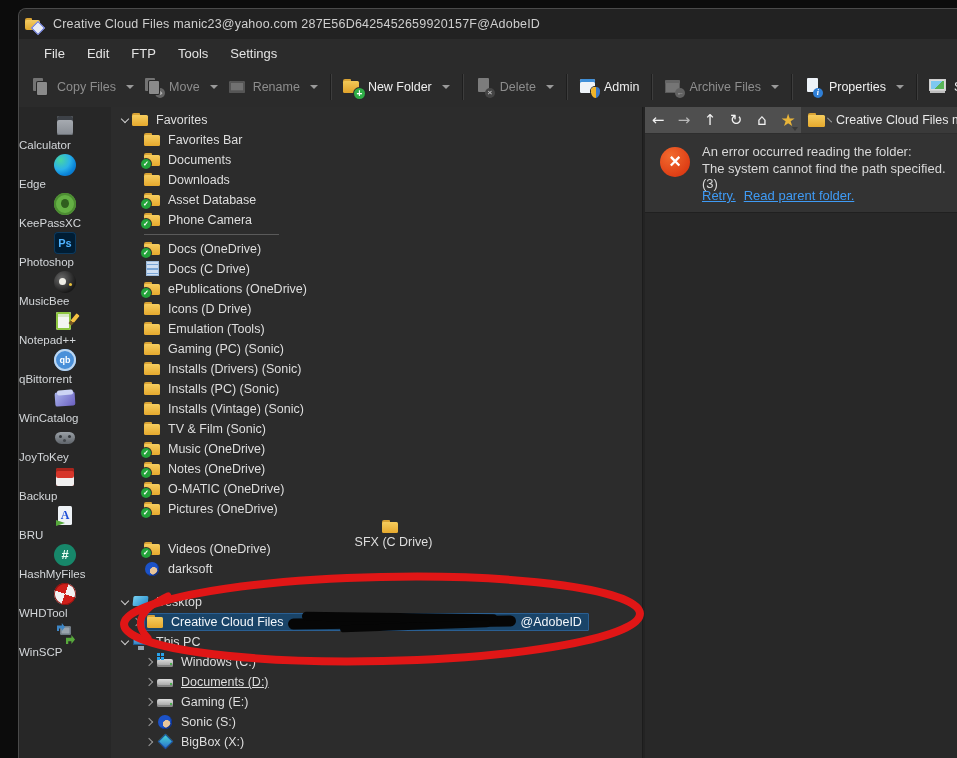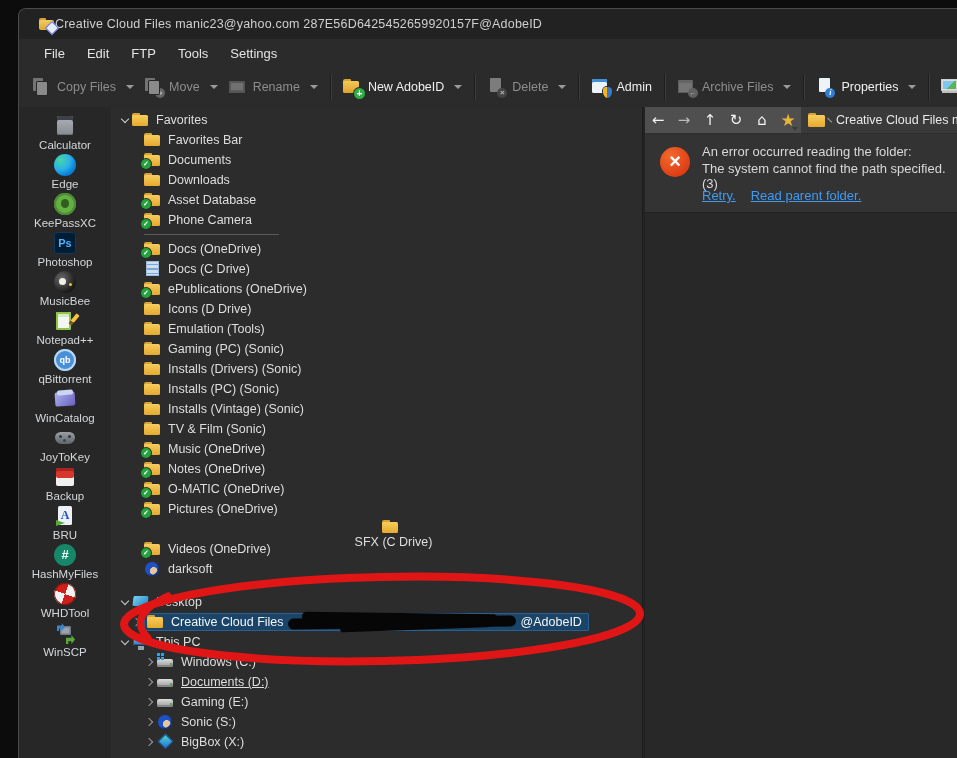--- a/index.html
+++ b/index.html
@@ -3,21 +3,21 @@
 <meta charset="utf-8">
 <style>
   html,body{margin:0;padding:0;background:#0c0c0c;}
   #stage{position:relative;width:957px;height:758px;overflow:hidden;background:#0c0c0c;
          font-family:"Liberation Sans",sans-serif;-webkit-font-smoothing:antialiased;}
   #window{position:absolute;left:18px;top:8px;width:939px;height:750px;background:#2b2b2b;
           border:1px solid #4a4a4a;border-right:none;border-bottom:none;border-radius:8px 0 0 0;
           box-sizing:border-box;overflow:hidden;}
 
   
-  .titlebar{height:30px;background:#222;display:flex;align-items:center;padding-left:20px;gap:0;}
+  .titlebar{height:30px;background:#222;display:flex;align-items:center;padding-left:6px;gap:12px;}
   .appicon{width:16px;height:13px;position:relative;flex:none;}
   .appicon::after{content:"";position:absolute;left:0;top:2px;width:15px;height:10px;
       background:linear-gradient(#f2cb62,#e0a92f);border-radius:2px;}
   .appicon::before{content:"";position:absolute;left:0;top:0;width:7px;height:4px;
       background:#d9a334;border-radius:2px 1px 0 0;}
   .appicon b{position:absolute;right:-2px;bottom:-2px;width:8px;height:8px;background:#e8ecf5;
       transform:rotate(45deg);border:1px solid #5b6bd6;z-index:2;}
   .title-text{color:#cfcfcf;font-size:12.5px;letter-spacing:.2px;}
 
   
@@ -83,21 +83,21 @@
       background:linear-gradient(135deg,#7ec8f0 55%,#59b558 55%);}
 
   
   .content{position:absolute;left:0;top:98px;right:0;bottom:0;}
   .app-sidebar{position:absolute;left:0;top:0;bottom:0;width:92px;background:#272727;overflow:hidden;padding-top:8px;box-sizing:border-box;}
   .tree-pane{position:absolute;left:92px;top:0;bottom:0;width:531px;background:#2c2c2c;overflow:hidden;padding-top:3px;box-sizing:border-box;}
   .pane-divider{position:absolute;left:623px;top:0;bottom:0;width:3px;background:#232323;border-left:1px solid #1c1c1c;border-right:1px solid #383838;}
   .right-pane{position:absolute;left:626px;top:0;right:0;bottom:0;background:#282828;}
 
   
-  .app{height:39px;text-align:center;cursor:default;}
+  .app{height:39px;cursor:default;}
   .alabel{color:#d4d7da;font-size:11.5px;margin-top:2px;}
   .ai{width:22px;height:22px;position:relative;display:block;margin:0 auto;}
   .ai-calculator::after{content:"";position:absolute;left:3px;top:1px;width:16px;height:19px;border-radius:2px;
       background:linear-gradient(#aeb2b8,#878c93);box-shadow:inset 0 4px 0 #3d4147, inset 0 -1px 0 #6a6f75;}
   .ai-edge::after{content:"";position:absolute;inset:0;border-radius:50%;
       background:radial-gradient(circle at 30% 28%,#47d6a2 0%,#2bb2e8 42%,#0a84d8 68%,#0b5fb0 100%);}
   .ai-keepassxc::after{content:"";position:absolute;inset:0;border-radius:50%;background:#64b044;
       box-shadow:inset 0 0 0 2px #4c8c32;}
   .ai-keepassxc::before{content:"";position:absolute;left:7px;top:6px;width:8px;height:9px;border-radius:50%;background:#2f5e1e;z-index:2;}
   .ai-photoshop::after{content:"Ps";position:absolute;inset:0;border-radius:4px;background:#001d34;
@@ -197,21 +197,21 @@
   .crumb-folder::after{content:"";position:absolute;left:0;top:2px;width:17px;height:12px;background:linear-gradient(#f6cd5e,#e6a92d);border-radius:1.5px;}
   .crumb-label{color:#e8e8e8;font-size:12.5px;}
 
   .error-panel{position:absolute;left:0;top:27px;right:0;height:78px;background:#333333;border-bottom:1px solid #202020;}
   .err-icon{position:absolute;left:15px;top:13px;width:30px;height:30px;border-radius:50%;
       background:radial-gradient(circle at 35% 30%,#f26a2e,#dd3c14 75%);color:#fff;text-align:center;
       font:bold 20px/29px "Liberation Sans",sans-serif;}
   .err-line{position:absolute;left:57px;color:#d8d8d8;font-size:13px;}
   .err-line.l1{top:10px;}
   .err-line.l2{top:27px;}
-  .err-links{position:absolute;left:57px;top:54px;display:flex;gap:15px;}
+  .err-links{position:absolute;left:57px;top:54px;display:flex;gap:8px;}
   .err-links a{color:#3f9bf5;font-size:13px;text-decoration:underline;cursor:pointer;}
   .file-area{position:absolute;left:0;top:106px;right:0;bottom:0;background:#282828;}
 
   
   .annotation{position:absolute;left:108px;top:568px;width:548px;height:104px;pointer-events:none;z-index:50;}
 </style>
 </head>
 <body>
 
 <div id="stage">
@@ -248,21 +248,21 @@
         <div class="tbtn disabled">
           <span class="tb tb-rename"></span>
           <span class="lbl">Rename</span>
           <span class="dd"></span>
         </div>
         <div class="tsep-v"></div>
         <div class="tbtn">
           <span class="tb tb-new-folder">
             <b></b>
           </span>
-          <span class="lbl">New AdobeID</span>
+          <span class="lbl">New Folder</span>
           <span class="dd"></span>
         </div>
         <div class="tsep-v"></div>
         <div class="tbtn disabled">
           <span class="tb tb-delete">
             <b></b>
           </span>
           <span class="lbl">Delete</span>
           <span class="dd"></span>
         </div>

